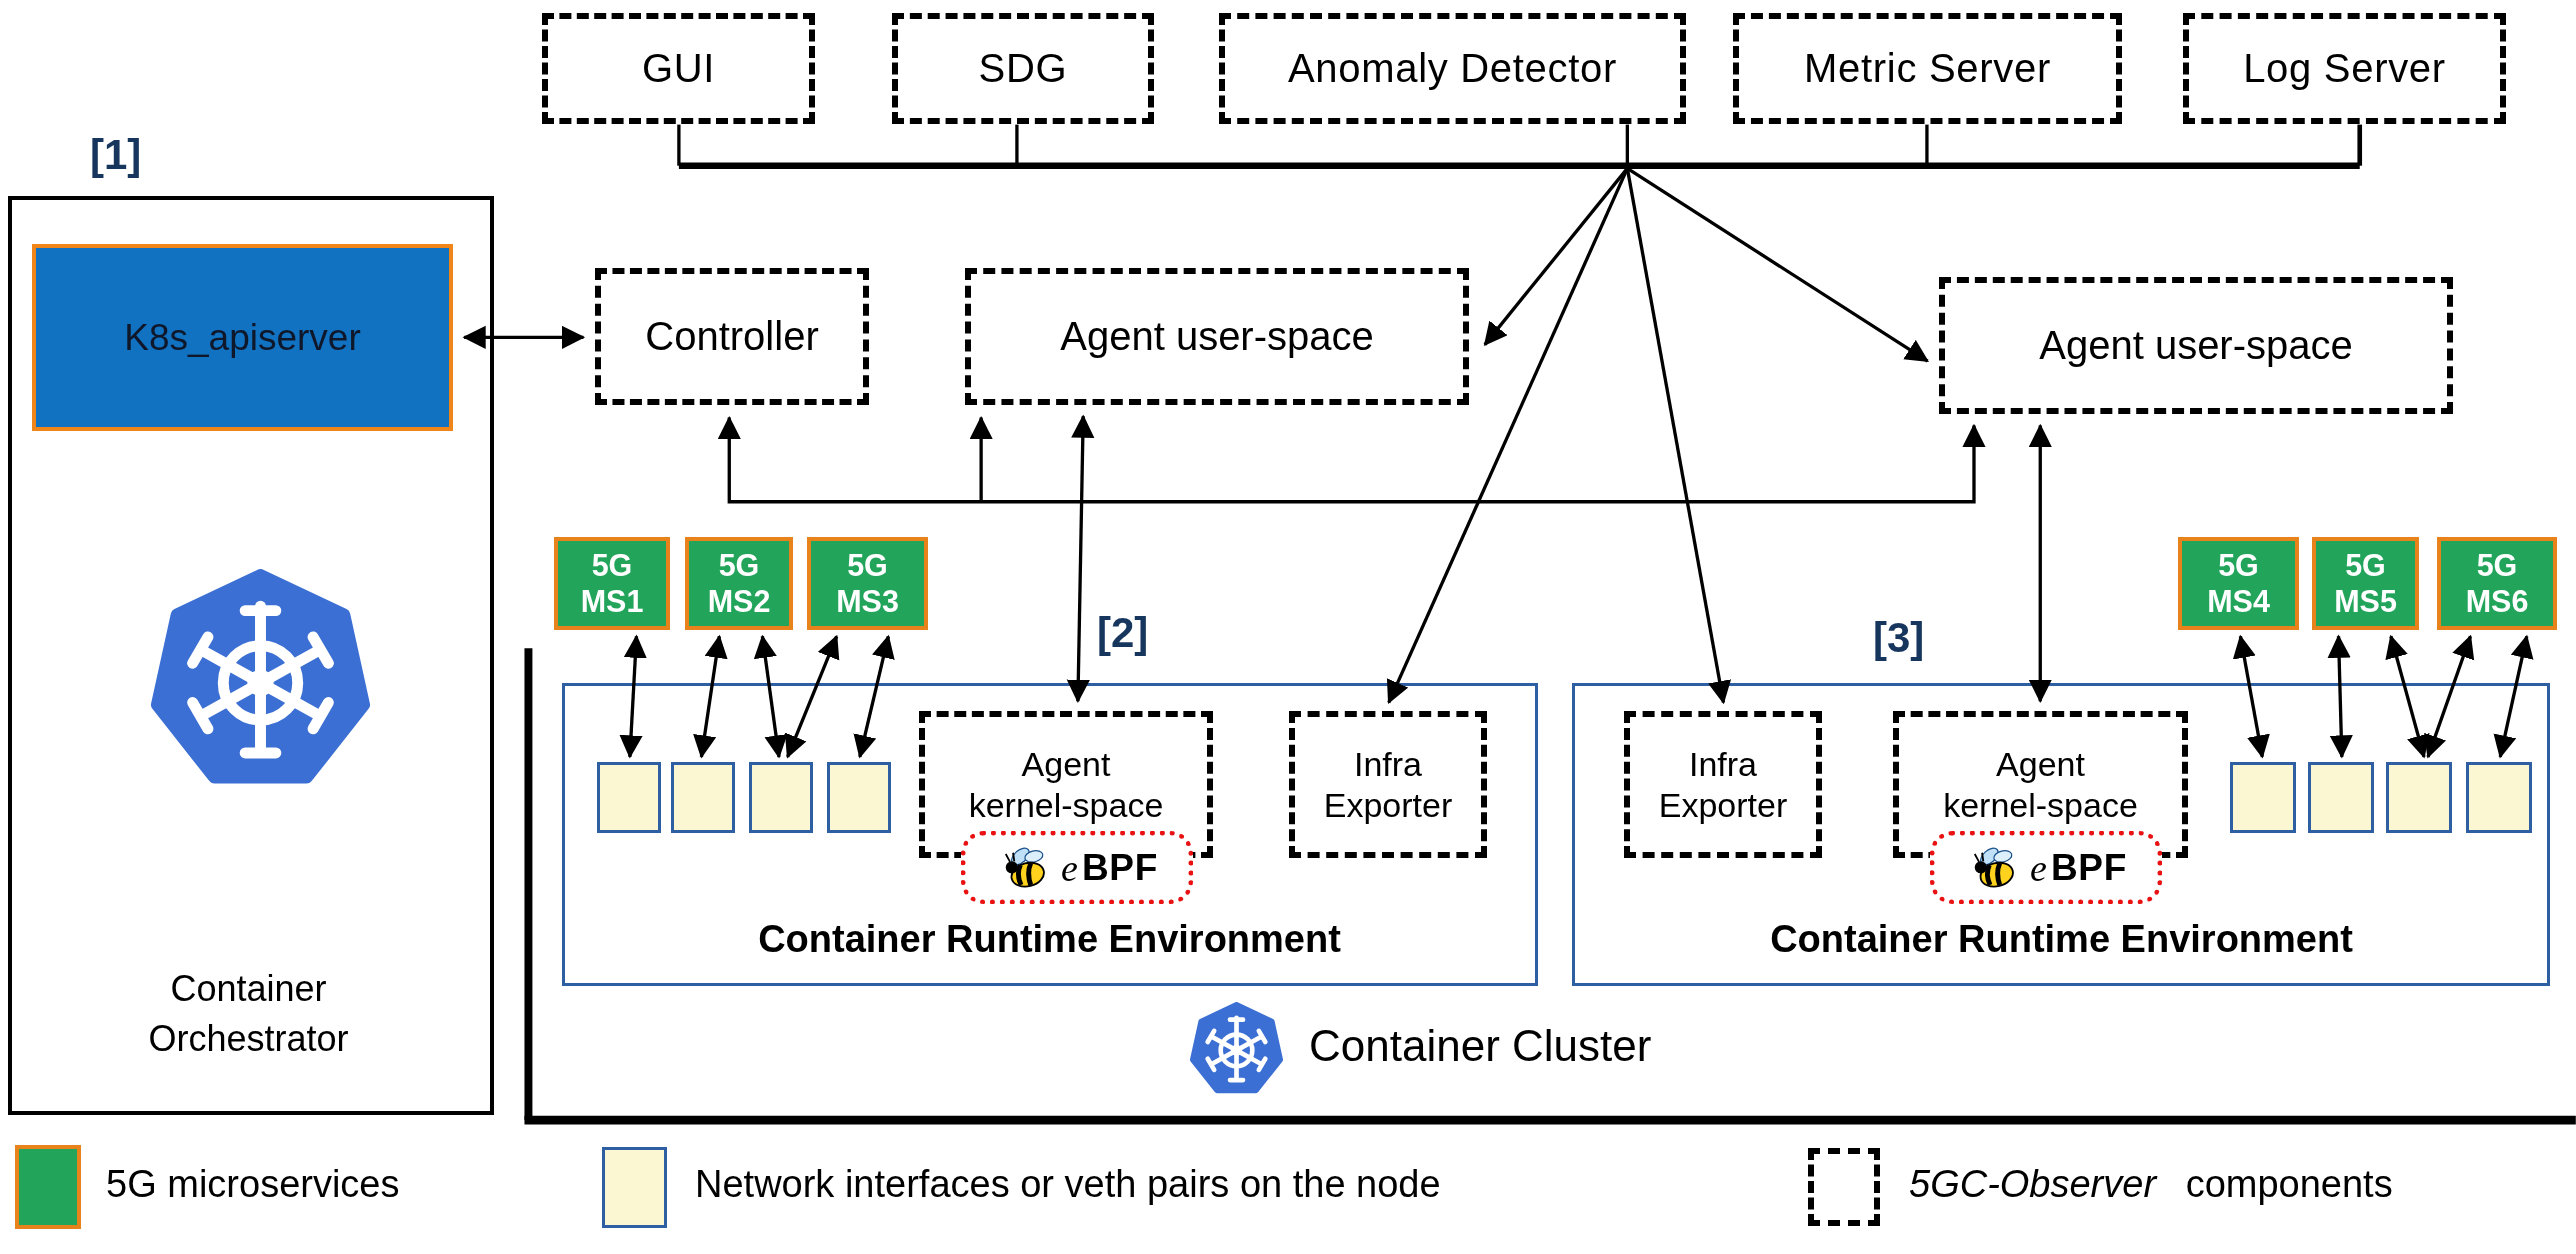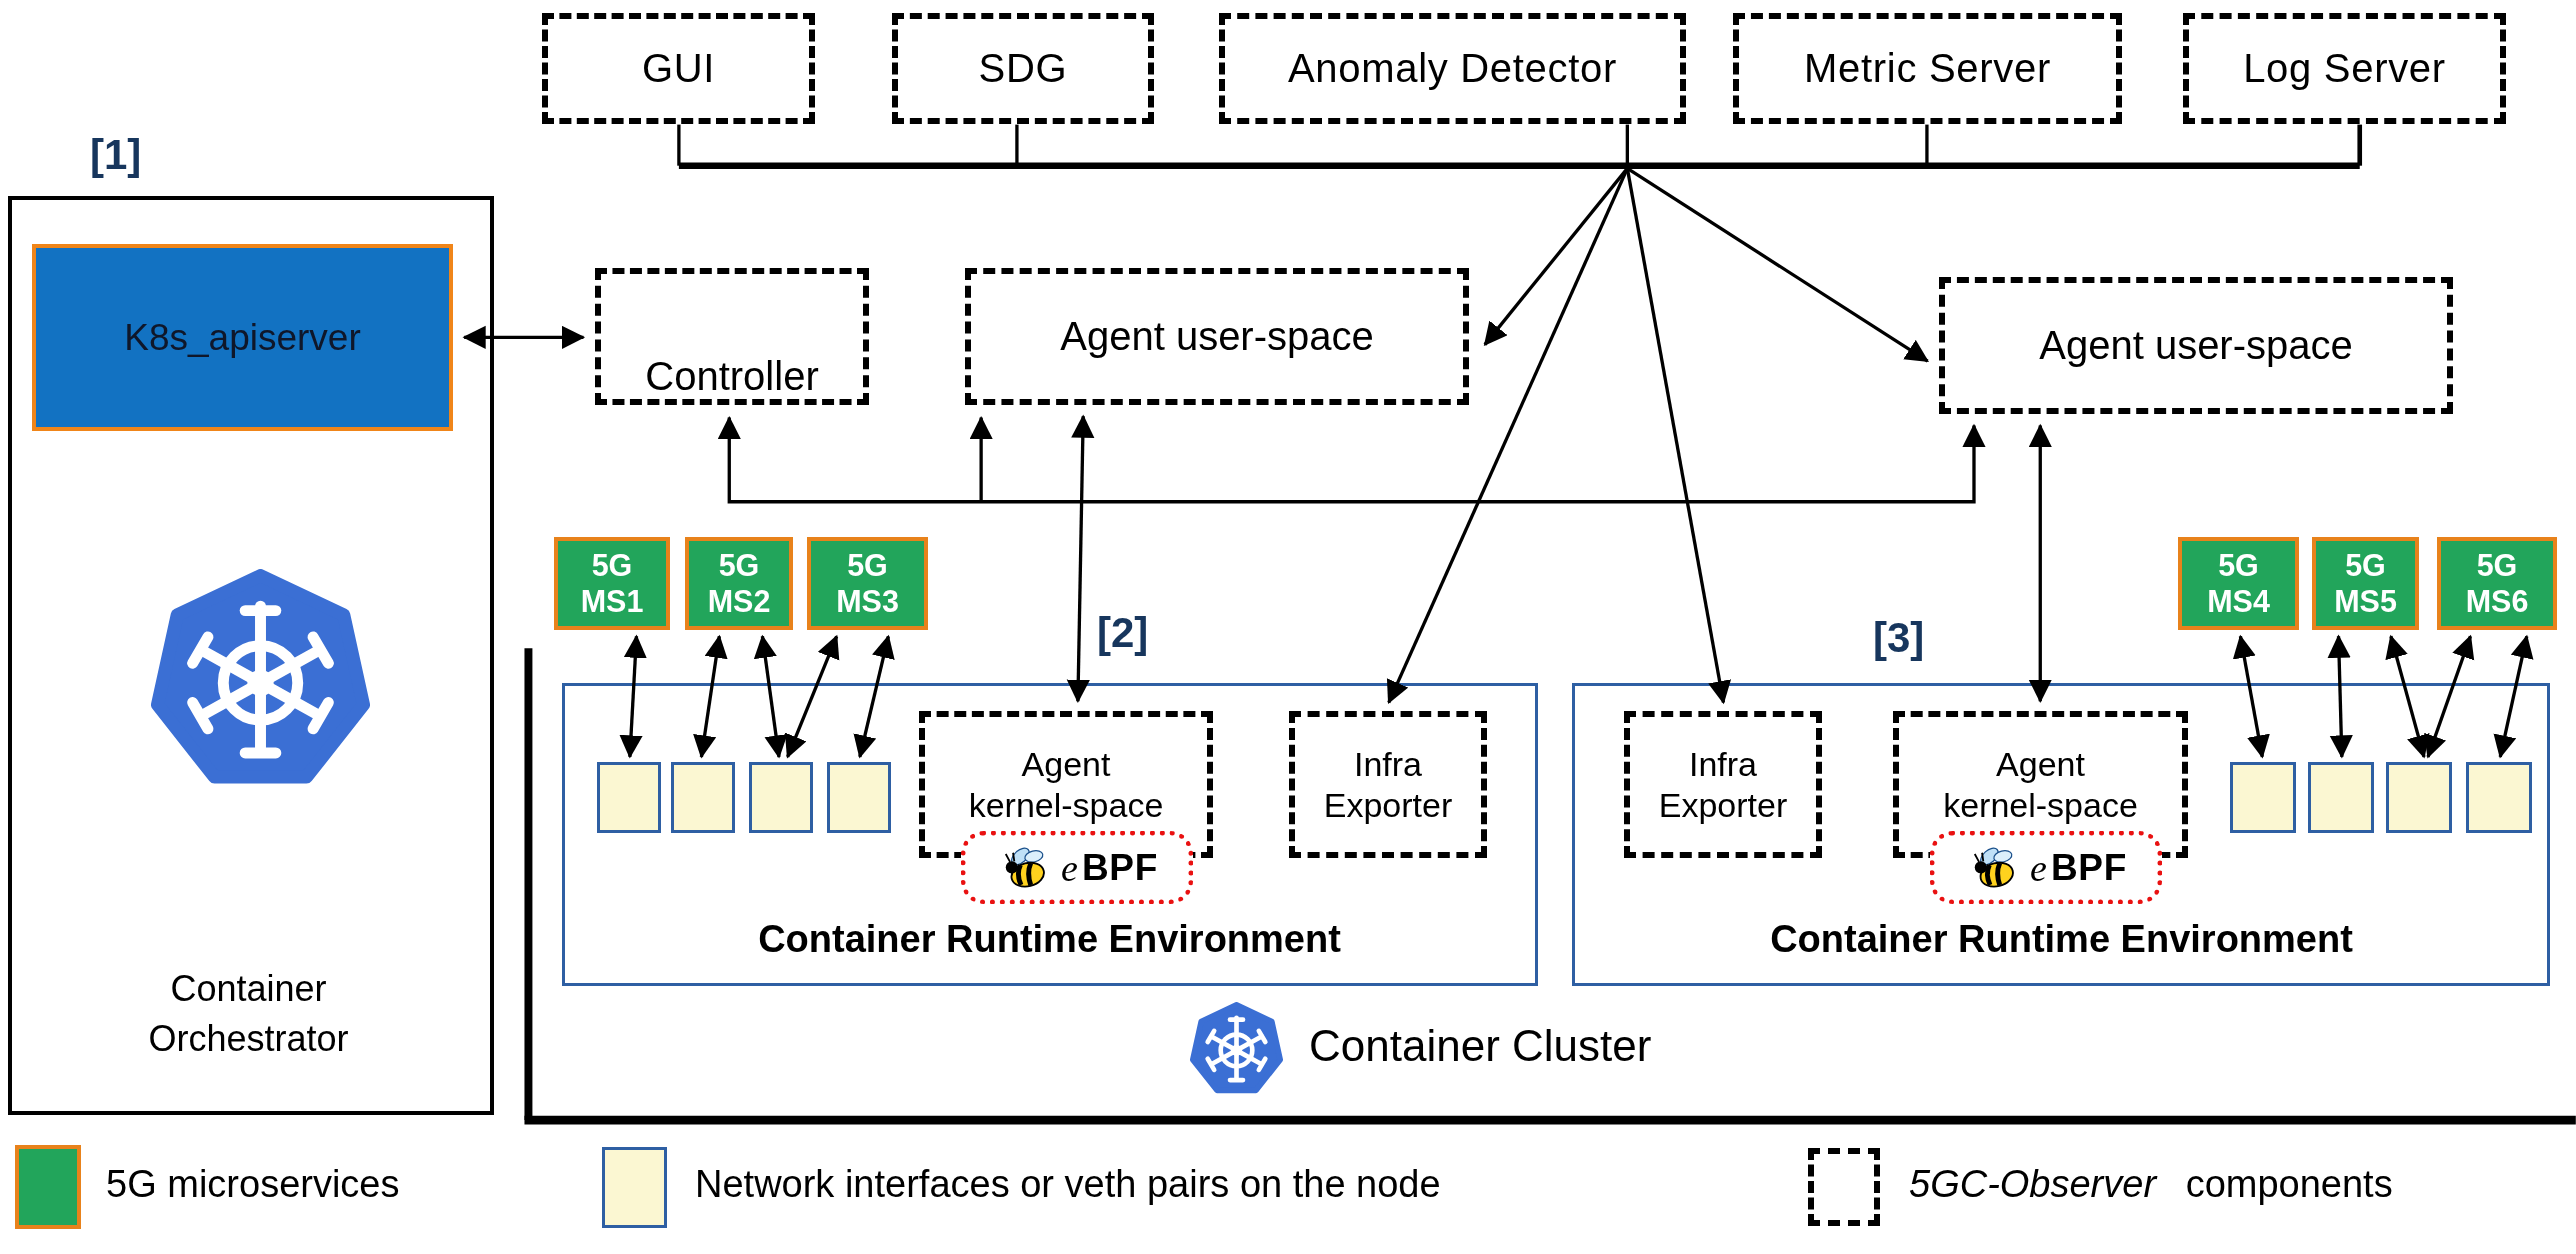--- a/index.html
+++ b/index.html
@@ -82,21 +82,21 @@
       <line x1="26" y1="31" x2="19" y2="43"></line>
     </g>
     <circle cx="50" cy="52" r="6" fill="#fff"></circle>
   </svg>
 
   <div class="abs cbox" style="left:20px;top:928px;width:457px;height:172px;font-size:36px;line-height:1.4;flex-direction:column;">
     <span>Container</span>
     <span>Orchestrator</span>
   </div>
 
-  <div class="abs cbox dashed-box plane-label" style="left:595px;top:268px;width:274px;height:137px;align-items:flex-end;">
+  <div class="abs cbox dashed-box plane-label" style="left:595px;top:268px;width:274px;height:137px;">
     <span>Controller</span>
   </div>
   <div class="abs cbox dashed-box plane-label" style="left:965px;top:268px;width:504px;height:137px;">
     <span>Agent user-space</span>
   </div>
   <div class="abs cbox dashed-box plane-label" style="left:1939px;top:277px;width:514px;height:137px;">
     <span>Agent user-space</span>
   </div>
 
   <div class="abs cbox ms-box" style="left:554px;top:537px;width:116px;height:93px;flex-direction:column;">

